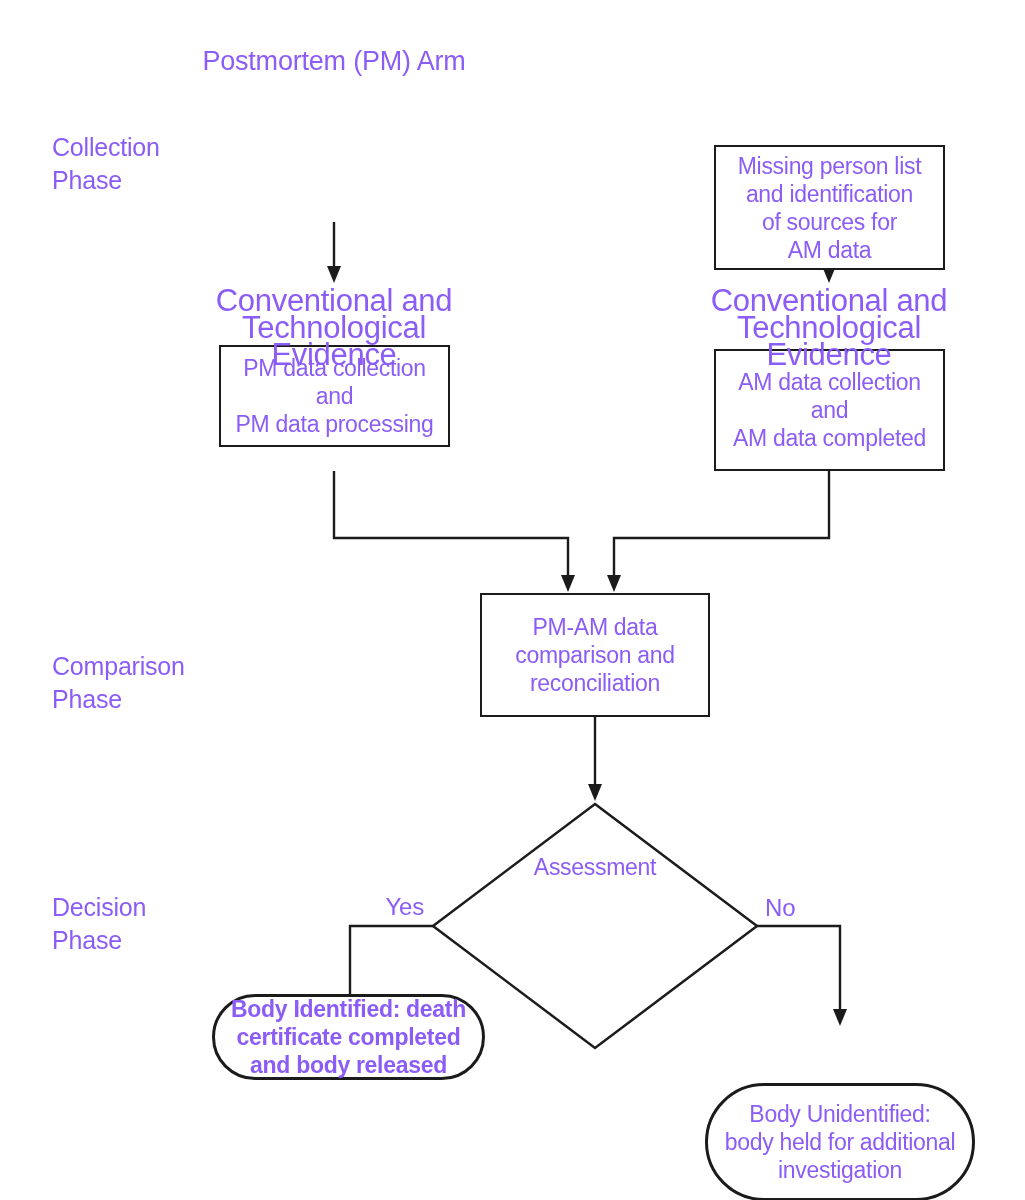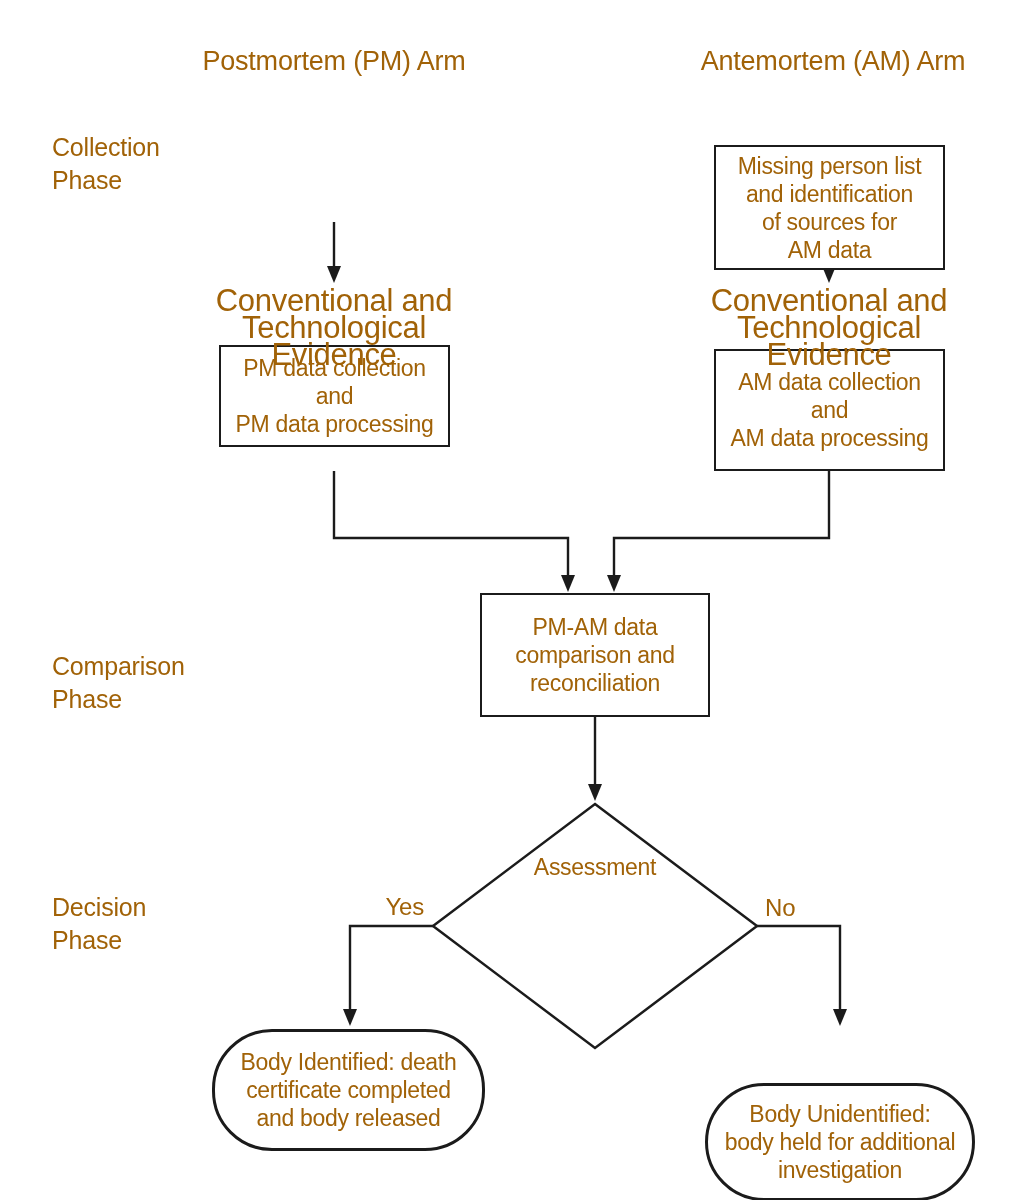--- a/index.html
+++ b/index.html
@@ -6,21 +6,21 @@
     margin: 0;
     padding: 0;
     background: #ffffff;
   }
   .canvas {
     position: relative;
     width: 1025px;
     height: 1200px;
     background: #ffffff;
     font-family: "Liberation Sans", "DejaVu Sans", sans-serif;
-    color: #a16207;
+    color: #8b5cf6;
     overflow: hidden;
   }
   .abs { position: absolute; }
   .pre { white-space: pre-line; }
 
   .arm-title {
     width: 300px;
     font-size: 27px;
     letter-spacing: -0.2px;
     text-align: center;
@@ -125,21 +125,20 @@
     <polygon class="diamond" points="595,804 757,926 595,1048 433,926"></polygon>
 
     <polyline class="stroke" points="433,926 350,926 350,1014"></polyline>
     <polygon class="head" points="343,1009 357,1009 350,1026"></polygon>
 
     <polyline class="stroke" points="757,926 840,926 840,1014"></polyline>
     <polygon class="head" points="833,1009 847,1009 840,1026"></polygon>
   </svg>
 
   <div class="abs arm-title" style="left:184px; top:46px;">Postmortem (PM) Arm</div>
-  <div class="abs arm-title" style="left:683px; top:46px;">Antemortem (AM) Arm</div>
 
   <div class="abs phase-label pre" style="left:52px; top:131px;">Collection
 Phase</div>
   <div class="abs phase-label pre" style="left:52px; top:630px;margin-top:20px;">Comparison
 Phase</div>
   <div class="abs phase-label pre" style="left:52px; top:858px;margin-top:33px;">Decision
 Phase</div>
 
   <div class="abs node-box" style="left:714px; top:97px; width:231px; height:125px;margin-top:48px;">
     <span class="pre" style="line-height:28px;">Missing person list
@@ -154,37 +153,37 @@
 Technological Evidence</div>
 
   <div class="abs node-box" style="left:219px; top:345px; width:231px; height:102px;">
     <span class="pre">PM data collection
 and
 PM data processing</span>
   </div>
   <div class="abs node-box" style="left:714px; top:349px; width:231px; height:122px;">
     <span class="pre">AM data collection
 and
-AM data processing</span>
+AM data completed</span>
   </div>
 
   <div class="abs node-box" style="left:480px; top:593px; width:230px; height:124px;">
     <span class="pre">PM-AM data
 comparison and
 reconciliation</span>
   </div>
 
   <div class="abs diamond-text" style="left:445px; top:854px;">
     <div class="diamond-title">Assessment</div>
   </div>
 
   <div class="abs branch-label" style="left:334px; top:893px; width:90px; text-align:right;">Yes</div>
   <div class="abs branch-label" style="left:765px; top:894px;">No</div>
 
-  <div class="abs stadium" style="left:212px; top:1029px; width:273px; height:122px;">
+  <div class="abs stadium" style="left:212px; top:994px; width:273px; height:86px;font-weight:bold;">
     <span class="pre">Body Identified: death
 certificate completed
 and body released</span>
   </div>
   <div class="abs stadium" style="left:705px; top:1083px; width:270px; height:118px;">
     <span class="pre">Body Unidentified:
 body held for additional
 investigation</span>
   </div>
 

